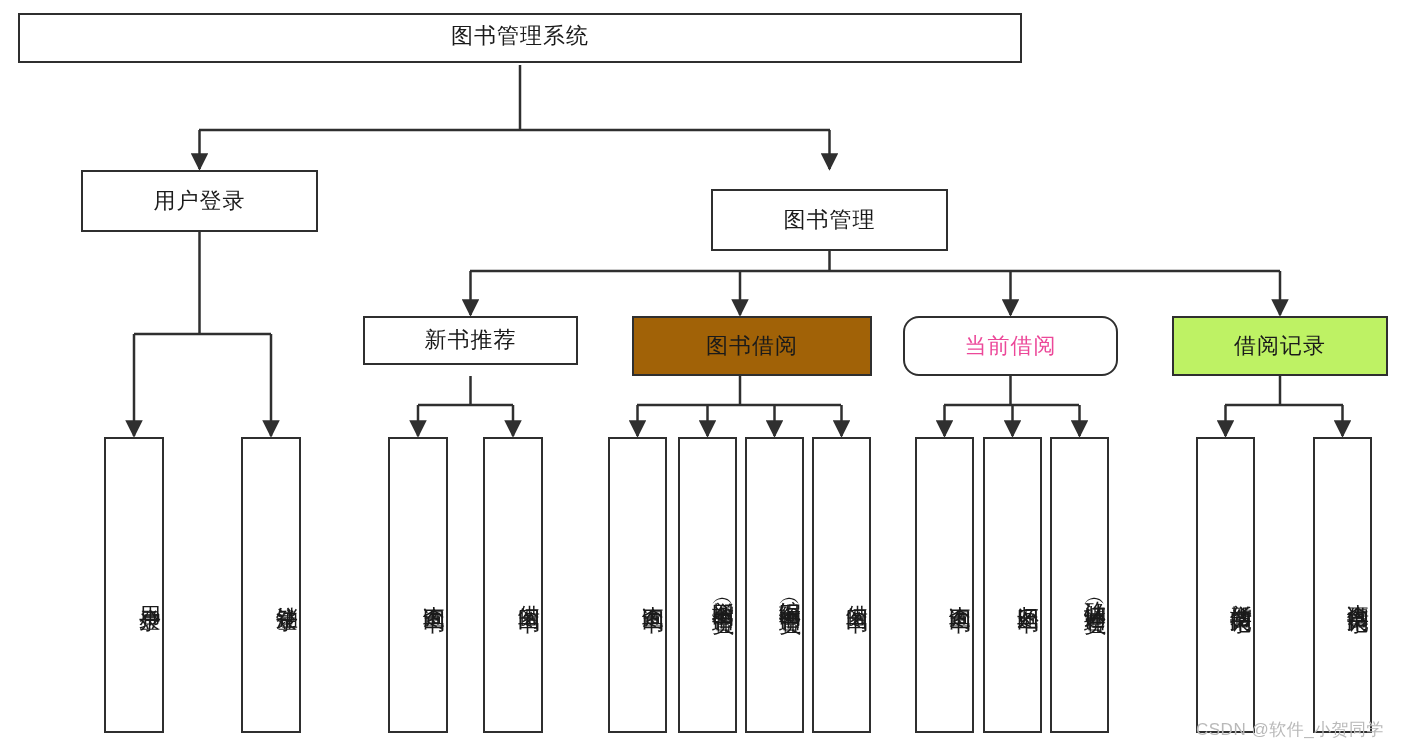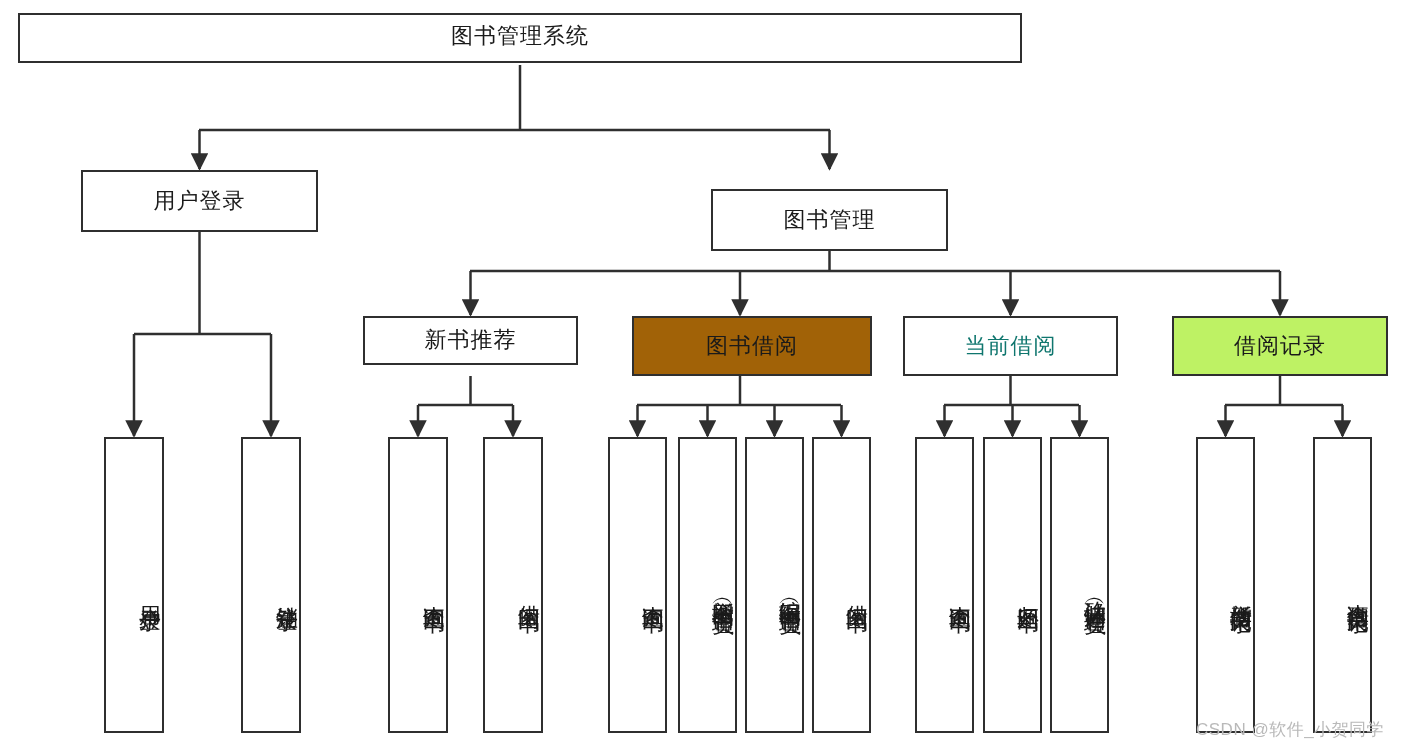--- a/index.html
+++ b/index.html
@@ -117,21 +117,21 @@
       </div>
       <div class="node horiz" style="left: 711px; top: 170px; width: 237px; height: 62px; border-color: rgb(47, 47, 47); background: rgb(255, 255, 255); color: rgb(26, 26, 26); margin-top: 19px;">
         <span class="node-label">图书管理</span>
       </div>
       <div class="node horiz" style="left: 363px; top: 316px; width: 215px; height: 49px; border-color: rgb(47, 47, 47); background: rgb(255, 255, 255); color: rgb(26, 26, 26);">
         <span class="node-label">新书推荐</span>
       </div>
       <div class="node horiz" style="left: 632px; top: 316px; width: 240px; height: 60px; border-color: rgb(47, 47, 47); background: #a16207; color: rgb(26, 26, 26);">
         <span class="node-label">图书借阅</span>
       </div>
-      <div class="node horiz" style="left: 903px; top: 316px; width: 215px; height: 60px; border-color: rgb(47, 47, 47); background: rgb(255, 255, 255); color: #0f766e;">
+      <div class="node horiz" style="left: 903px; top: 316px; width: 215px; height: 60px; border-color: rgb(47, 47, 47); background: rgb(255, 255, 255); color: #ec4899; border-radius: 16px;">
         <span class="node-label">当前借阅</span>
       </div>
       <div class="node horiz" style="left: 1172px; top: 316px; width: 216px; height: 60px; border-color: rgb(47, 47, 47); background: #bef264; color: rgb(26, 26, 26);">
         <span class="node-label">借阅记录</span>
       </div>
       <div class="node vert" style="left: 104px; top: 437px; width: 60px; height: 296px; border-color: rgb(47, 47, 47); background: rgb(255, 255, 255); color: rgb(26, 26, 26);">
         <span class="node-label">用户登录</span>
       </div>
       <div class="node vert" style="left: 241px; top: 437px; width: 60px; height: 296px; border-color: rgb(47, 47, 47); background: rgb(255, 255, 255); color: rgb(26, 26, 26);">
         <span class="node-label">注销登录</span>

